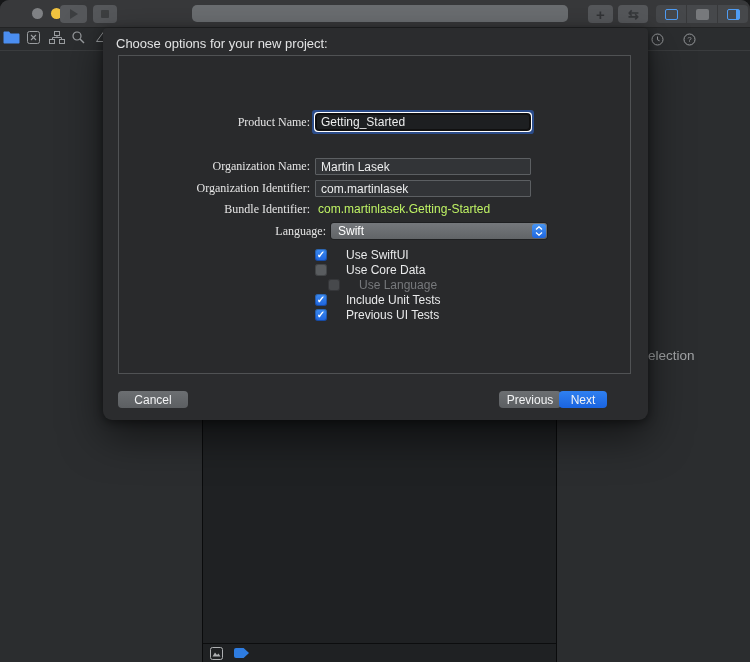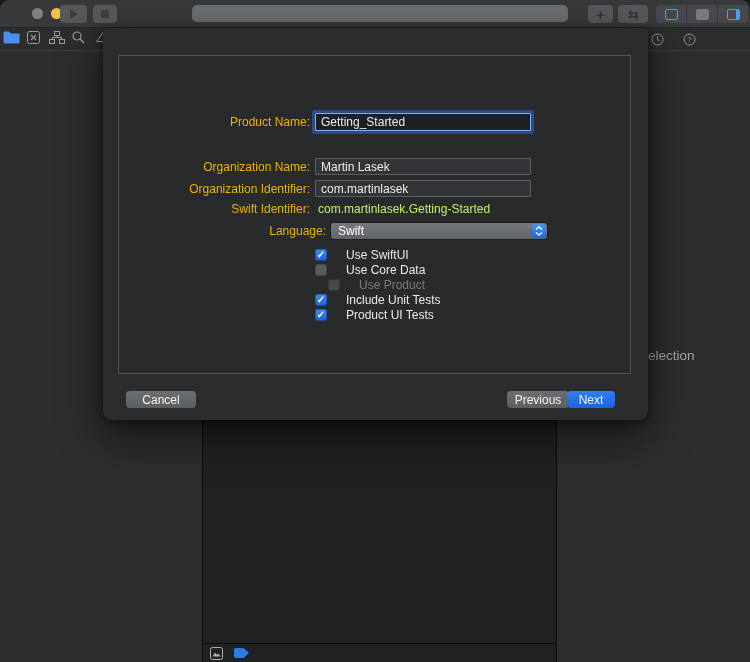--- a/index.html
+++ b/index.html
@@ -37,21 +37,21 @@
   .editor-bottom-bar { position: absolute; left: 0; bottom: 0; width: 100%; height: 19px; border-top: 1px solid #0c0d0e; display: flex; align-items: center; padding-left: 7px; gap: 11px; }
   .tag-icon { width: 15px; height: 10px; background: #2e7ce0; border-radius: 2px; clip-path: polygon(0 0, 64% 0, 100% 50%, 64% 100%, 0 100%); }
   .bg-cut-text { position: absolute; left: 648px; top: 348px; font-size: 13.5px; color: #a3a5a7; }
 
   
   .dialog { position: absolute; left: 103px; top: 28px; width: 545px; height: 392px; background: #2b2c2e; border-radius: 4px 4px 9px 9px; box-shadow: 0 16px 42px rgba(0,0,0,0.55), 0 2px 10px rgba(0,0,0,0.45); z-index: 5; }
   .dialog-title { position: absolute; left: 13px; top: 8px; font-size: 13px; color: #e2e3e4; }
   .dialog-panel { position: absolute; left: 15px; top: 27px; width: 513px; height: 319px; border: 1px solid #505254; background: #292a2c; }
 
   .frow { position: absolute; display: flex; align-items: center; }
-  .flabel { width: 207px; text-align: right; font-size: 12px; color: #eab308; flex: none; }
+  .flabel { width: 207px; text-align: right; font-size: 12px; color: #e5e5e5; flex: none; font-family: Liberation Serif, serif; }
   .fctl { margin-left: 5px; }
   .row-product  { top: 84px;  left: 0; height: 20px; }
   .row-team     { top: 109px; left: 0; height: 16px; }
   .row-orgname  { top: 130px; left: 0; height: 17px; }
   .row-orgid    { top: 152px; left: 0; height: 17px; }
   .row-bundle   { top: 173px; left: 0; height: 16px; }
   .row-language { top: 195px; left: 16px; height: 16px; }
 
   .text-field { width: 216px; height: 17px; background: #323437; border: 1px solid #5c5f62; border-radius: 1px; color: #eceded; font-size: 12px; padding: 0 5px; font-family: "Liberation Sans", sans-serif; }
   .text-field.focused { height: 18px; background: #1d1f21; border: 1px solid #7fb3f7; box-shadow: 0 0 0 3px rgba(45,110,232,0.5); caret-color: #ffffff; }
@@ -62,21 +62,21 @@
 
   .cb-row { position: absolute; left: 212px; display: flex; align-items: center; gap: 19px; height: 14px; font-size: 12px; color: #e9eaeb; }
   .cb-row.indented { left: 225px; }
   .cb-row.disabled .cb-label { color: #77797c; }
   .cb-0 { top: 220px; } .cb-1 { top: 235px; } .cb-2 { top: 250px; } .cb-3 { top: 265px; } .cb-4 { top: 280px; }
   .cb-box { width: 12px; height: 12px; border-radius: 3px; background: #595c5f; box-shadow: inset 0 0 0 1px rgba(0,0,0,0.25); flex: none; display: flex; align-items: center; justify-content: center; }
   .cb-row.checked .cb-box { background: linear-gradient(#3c8bf0, #1d63dd); }
   .cb-row.checked .cb-box::after { content: "✓"; color: #ffffff; font-size: 10px; font-weight: bold; line-height: 1; }
   .cb-row.disabled .cb-box { background: #47494c; }
 
-  .btn { position: absolute; top: 363px; height: 17px; border-radius: 4px; font-size: 12px; color: #f2f3f4; display: flex; align-items: center; justify-content: center; cursor: default; margin-left: 8px; }
+  .btn { position: absolute; top: 363px; height: 17px; border-radius: 4px; font-size: 12px; color: #f2f3f4; display: flex; align-items: center; justify-content: center; cursor: default; }
   .btn-gray { background: linear-gradient(#6c6f72, #5c5f62); }
   .btn-cancel { left: 15px; width: 70px; }
   .btn-previous { left: 396px; width: 62px; }
   .btn-next { left: 456px; width: 48px; background: linear-gradient(#2f80f0, #1a64e0); }
 </style>
 </head>
 <body>
 
 <div class="window">
 
@@ -166,40 +166,41 @@
         <rect x="0.5" y="0.5" width="12" height="12" rx="2" fill="none" stroke="#aeb0b2"></rect>
         <path d="M2.5 9.5 L5 5.5 L7 8 L8.5 6.5 L10.5 9.5 Z" fill="#aeb0b2"></path>
       </svg>
       <div class="tag-icon"></div>
     </div>
   </div>
 
   <div class="bg-cut-text">election</div>
 
   <div class="dialog">
+    <div class="dialog-title">Choose options for your new project:</div>
     <div class="dialog-panel"></div>
 
     <div class="frow row-product">
       <span class="flabel">Product Name:</span>
       <input class="text-field focused fctl" type="text" autofocus="" value="Getting_Started" style="">
     </div>
 
 
     <div class="frow row-orgid">
       <span class="flabel">Organization Identifier:</span>
       <input class="text-field fctl" type="text" value="com.martinlasek" style="">
     </div>
 
     <div class="frow row-orgname">
       <span class="flabel">Organization Name:</span>
       <input class="text-field fctl" type="text" value="Martin Lasek" style="">
     </div>
 
     <div class="frow row-bundle">
-      <span class="flabel">Swift Identifier:</span>
+      <span class="flabel">Bundle Identifier:</span>
       <span class="bundle-value">com.martinlasek.Getting-Started</span>
     </div>
 
     <div class="frow row-language">
       <span class="flabel">Language:</span>
       <div class="popup fctl">
         <span>Swift</span>
         <span class="popup-stepper">
           <svg width="8" height="10" viewBox="0 0 8 10">
             <path d="M1 3.6 L4 0.8 L7 3.6" fill="none" stroke="#ffffff" stroke-width="1.3"></path>
@@ -212,29 +213,29 @@
     <div class="cb-row cb-0 checked">
       <span class="cb-box"></span>
       <span class="cb-label">Use SwiftUI</span>
     </div>
     <div class="cb-row cb-1">
       <span class="cb-box"></span>
       <span class="cb-label">Use Core Data</span>
     </div>
     <div class="cb-row cb-2 disabled indented">
       <span class="cb-box"></span>
-      <span class="cb-label">Use Product</span>
+      <span class="cb-label">Use Language</span>
     </div>
     <div class="cb-row cb-3 checked">
       <span class="cb-box"></span>
       <span class="cb-label">Include Unit Tests</span>
     </div>
     <div class="cb-row cb-4 checked">
       <span class="cb-box"></span>
-      <span class="cb-label">Product UI Tests</span>
+      <span class="cb-label">Previous UI Tests</span>
     </div>
 
     <div class="btn btn-gray btn-cancel">Cancel</div>
     <div class="btn btn-gray btn-previous">Previous</div>
     <div class="btn btn-next">Next</div>
   </div>
 
 </div>
 
 </body></html>

